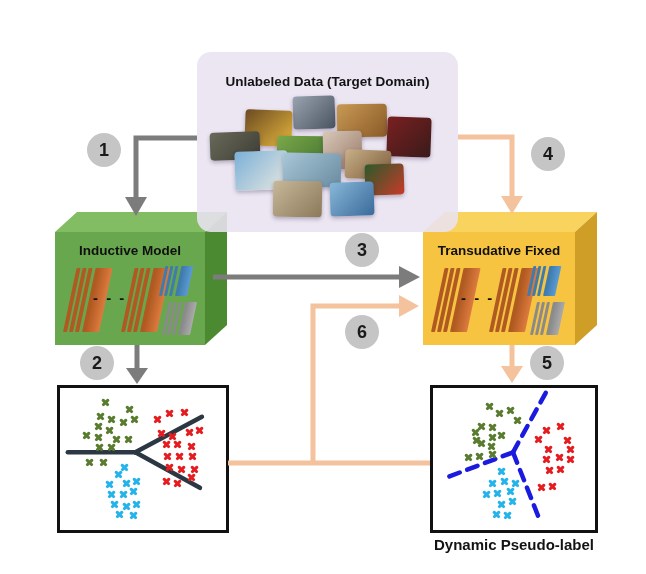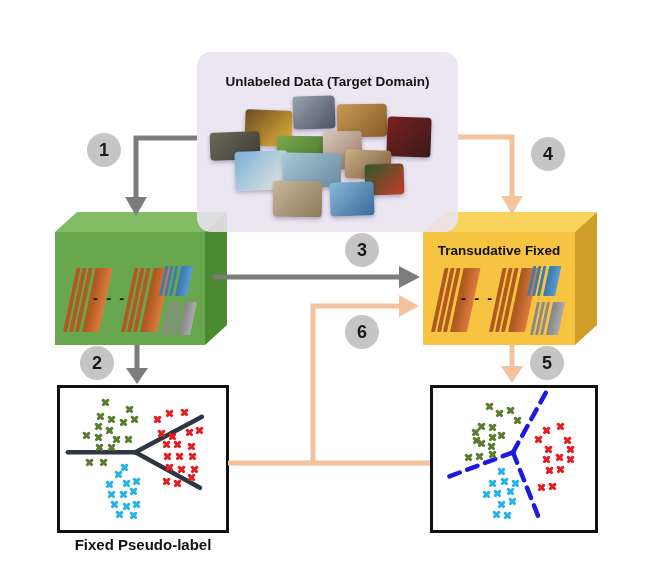--- a/index.html
+++ b/index.html
@@ -76,20 +76,21 @@
       <div class="photo" style="left: 323px; top: 131px; width: 39px; height: 38px; transform: rotate(-1deg); background: linear-gradient(135deg, rgb(216, 200, 184), rgb(154, 122, 106));"></div>
       <div class="photo" style="left: 345px; top: 150px; width: 46px; height: 29px; transform: rotate(2deg); background: linear-gradient(135deg, rgb(200, 176, 136), rgb(122, 90, 58));"></div>
       <div class="photo" style="left: 235px; top: 151px; width: 53px; height: 39px; transform: rotate(-2deg); background: linear-gradient(135deg, rgb(122, 176, 216), rgb(232, 232, 224));"></div>
       <div class="photo" style="left: 283px; top: 153px; width: 58px; height: 34px; transform: rotate(1deg); background: linear-gradient(135deg, rgb(168, 200, 216), rgb(106, 138, 160));"></div>
       <div class="photo" style="left: 365px; top: 164px; width: 39px; height: 31px; transform: rotate(-2deg); background: linear-gradient(135deg, rgb(42, 90, 42), rgb(200, 58, 42));"></div>
       <div class="photo" style="left: 273px; top: 181px; width: 49px; height: 36px; transform: rotate(1deg); background: linear-gradient(135deg, rgb(200, 184, 154), rgb(138, 122, 90));"></div>
       <div class="photo" style="left: 330px; top: 182px; width: 44px; height: 34px; transform: rotate(-2deg); background: linear-gradient(135deg, rgb(136, 184, 216), rgb(58, 106, 154));"></div>
     </div>
 
   <div class="model-front inductive">
+    <div class="model-title">Inductive Model</div>
     <div class="layers" id="layers-inductive">
         <div class="slab" style="left: 8px; top: 36px; width: 3.5px; height: 64px; background: rgb(176, 90, 34);"></div>
         <div class="slab" style="left: 14px; top: 36px; width: 3.5px; height: 64px; background: rgb(176, 90, 34);"></div>
         <div class="slab" style="left: 20px; top: 36px; width: 3.5px; height: 64px; background: rgb(176, 90, 34);"></div>
         <div class="slab" style="left: 27px; top: 36px; width: 17px; height: 64px; background: linear-gradient(90deg, rgb(176, 90, 34) 0px, rgb(176, 90, 34) 18%, rgb(221, 123, 63));"></div>
         <div class="layer-dashes" style="left: 38px; top: 57px;">- - -</div>
         <div class="slab" style="left: 66px; top: 36px; width: 3.5px; height: 64px; background: rgb(176, 90, 34);"></div>
         <div class="slab" style="left: 72px; top: 36px; width: 3.5px; height: 64px; background: rgb(176, 90, 34);"></div>
         <div class="slab" style="left: 78px; top: 36px; width: 3.5px; height: 64px; background: rgb(176, 90, 34);"></div>
         <div class="slab" style="left: 85px; top: 36px; width: 17px; height: 64px; background: linear-gradient(90deg, rgb(176, 90, 34) 0px, rgb(176, 90, 34) 18%, rgb(221, 123, 63));"></div>
@@ -220,21 +221,21 @@
       <span class="xmark" style="left: 66.78px; top: 89.22px; --mc: #25b4ea;"></span>
       <span class="xmark" style="left: 78.12px; top: 90.64px; --mc: #25b4ea;"></span>
       <span class="xmark" style="left: 48.96px; top: 102px; --mc: #25b4ea;"></span>
       <span class="xmark" style="left: 60.3px; top: 100.58px; --mc: #25b4ea;"></span>
       <span class="xmark" style="left: 73.26px; top: 99.16px; --mc: #25b4ea;"></span>
       <span class="xmark" style="left: 63.54px; top: 111.94px; --mc: #25b4ea;"></span>
       <span class="xmark" style="left: 74.88px; top: 109.1px; --mc: #25b4ea;"></span>
       <span class="xmark" style="left: 58.68px; top: 121.88px; --mc: #25b4ea;"></span>
       <span class="xmark" style="left: 70.02px; top: 123.3px; --mc: #25b4ea;"></span>
     </div>
-  <div class="plot-label fixed">Fixed Pseudo-label</div>
+  <div class="plot-label dynamic">Dynamic Pseudo-label</div>
 
   <svg id="arrows" width="646" height="574">
     <g>
       <path class="line-gray" d="M197,138 L136,138 L136,198"></path>
       <polygon class="head-gray" points="125,197 147,197 136,216"></polygon>
     </g>
     <g>
       <path class="line-gray" d="M137,345 L137,369"></path>
       <polygon class="head-gray" points="126,368 148,368 137,384"></polygon>
     </g>

